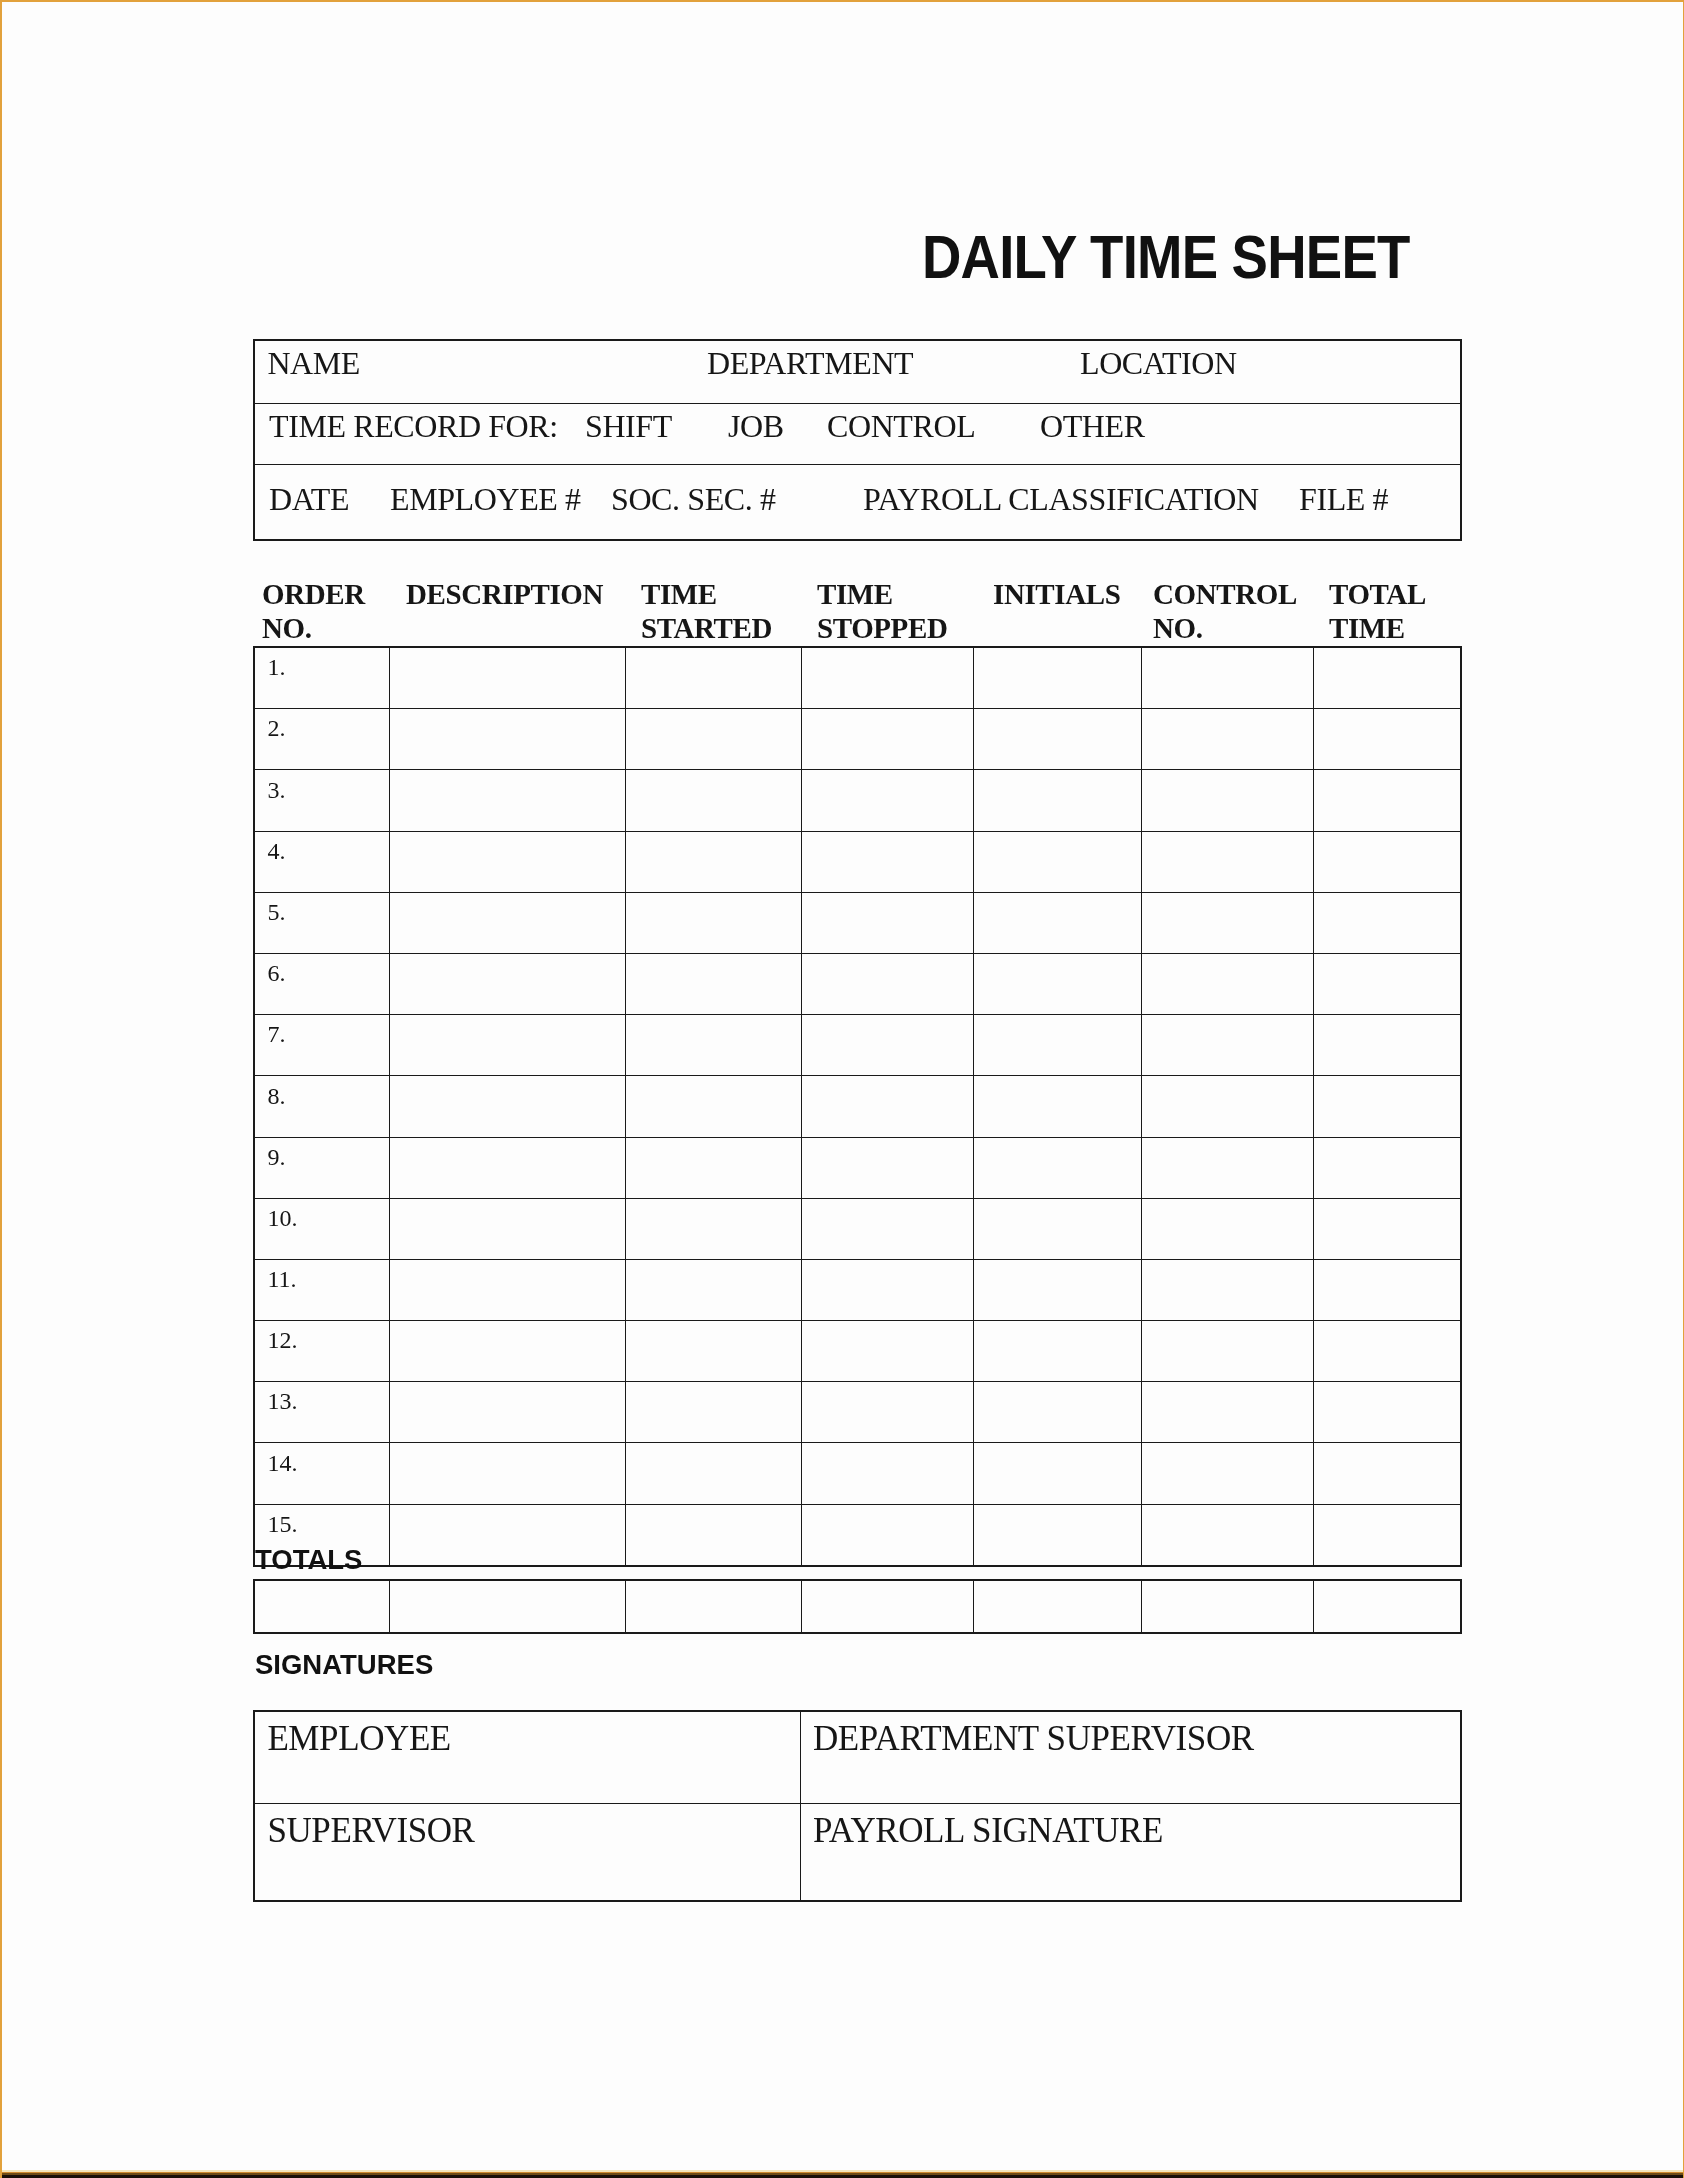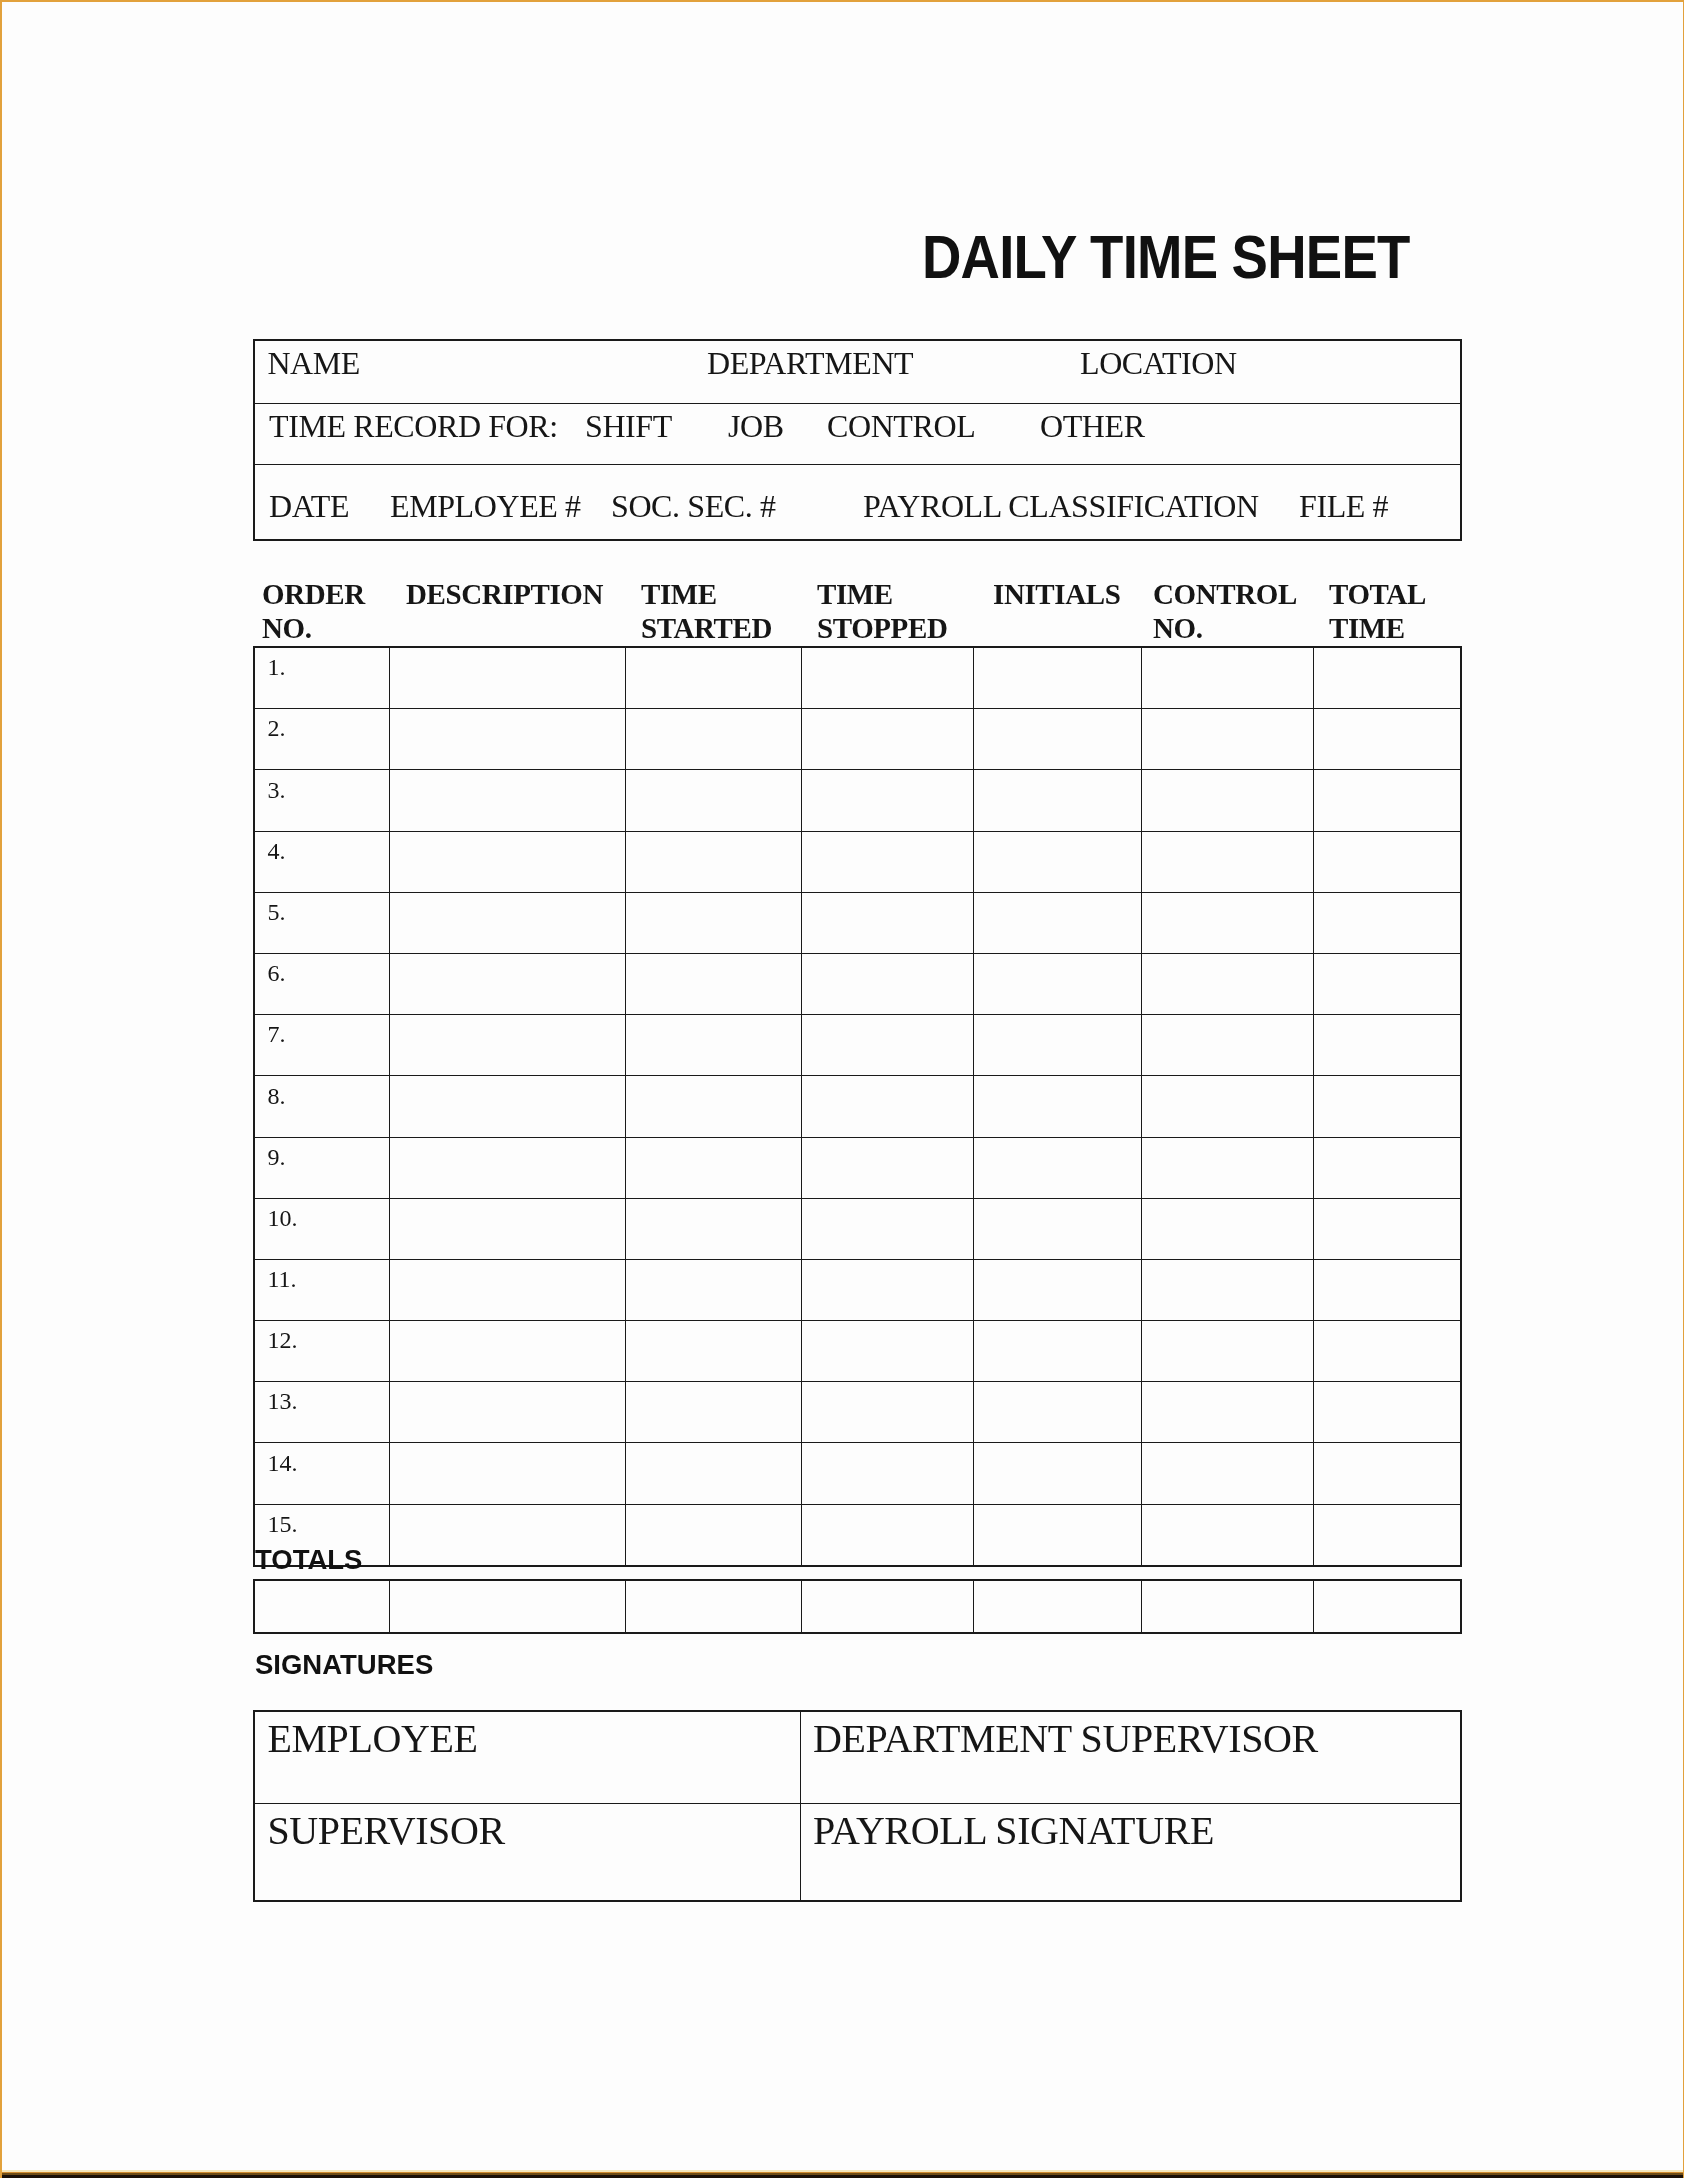--- a/index.html
+++ b/index.html
@@ -49,21 +49,21 @@
   .hb-row-2 { height: 61px; border-bottom: 1.8px solid #1a1a1a; }
   .hb-row-3 { height: 74px; }
   .hb-label {
     position: absolute;
     top: 3.5px;
     font-size: 32px;
     line-height: 37px;
     white-space: nowrap;
     letter-spacing: -0.4px;
   }
-  .hb-row-3 .hb-label { top: 23px; }
+  .hb-row-3 .hb-label { top: 16px; }
 
   
   .thead {
     position: absolute;
     left: 251px;
     top: 575px;
     width: 1209px;
     height: 69px;
     font-weight: 700;
     font-size: 29px;
@@ -103,21 +103,21 @@
   .totals-heading { top: 1543px; }
   .totals-table { left: 251px; top: 1577px; width: 1209px; }
   .totals-table td { height: 51px; padding: 0; }
 
   
   .signatures-heading { top: 1648px; text-align: right; }
   .sig-table { left: 251px; top: 1708px; width: 1209px; }
   .sig-table td {
     vertical-align: top;
     padding: 8.9px 0 0 12.4px;
-    font-size: 40px;
+    font-size: 35px;
     line-height: 35px;
     letter-spacing: -0.4px;
   }
   .sig-row-1 td { height: 82px; }
   .sig-row-2 td { height: 87px; }
 
   
   .bottom-edge {
     position: absolute;
     left: 0; right: 0; bottom: 0;

